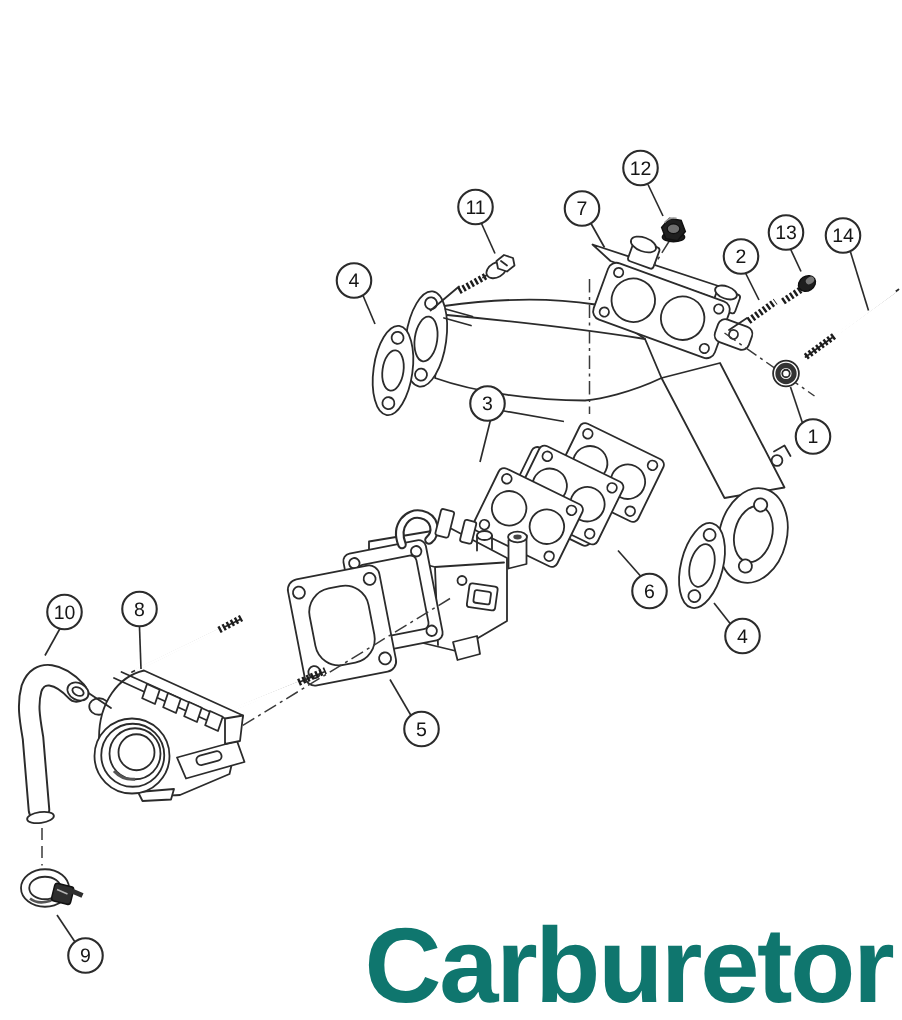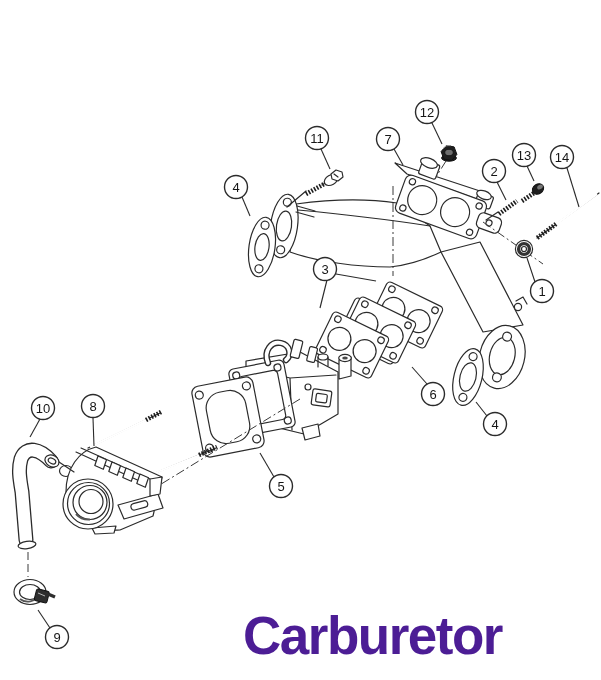--- a/index.html
+++ b/index.html
@@ -1,20 +1,20 @@
 <!DOCTYPE html>
 <html><head>
 <meta charset="utf-8">
 <style>
   html,body{margin:0;padding:0;background:#fff;}
   .stage{position:relative;width:601px;height:680px;background:#fff;overflow:hidden;
          font-family:"Liberation Sans",sans-serif;}
   .stage svg{position:absolute;left:0;top:0;}
-  .page-title{position:absolute;left:243px;top:609px;font-size:53px;font-weight:700;
-              letter-spacing:-1.5px;color:#4c1d95;white-space:nowrap;line-height:1.0;}
+  .page-title{position:absolute;left:243px;top:609px;font-size:71px;font-weight:700;
+              letter-spacing:-1.5px;color:#0f766e;white-space:nowrap;line-height:1.0;}
   
   .ln{stroke:#2b2b2b;stroke-width:1.2;fill:none;stroke-linejoin:round;stroke-linecap:round;}
   .wh{stroke:#2b2b2b;stroke-width:1.2;fill:#ffffff;stroke-linejoin:round;stroke-linecap:round;}
   .dk{stroke:#111;stroke-width:1;fill:#1f1f1f;}
   .cl{stroke:#3a3a3a;stroke-width:1;fill:none;stroke-dasharray:9 3 2 3;}
   .thread{stroke:#1c1c1c;stroke-width:4.6;fill:none;stroke-dasharray:1.6 1.5;}
 </style>
 </head>
 <body>
 

